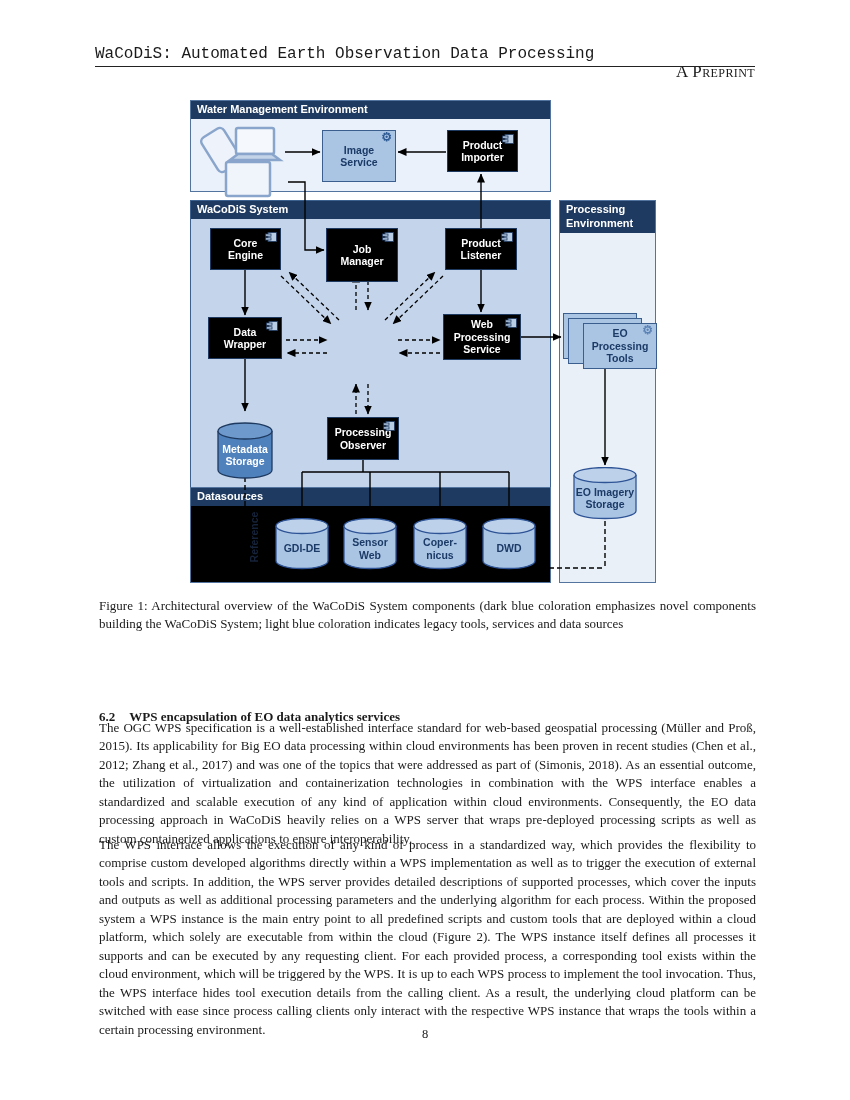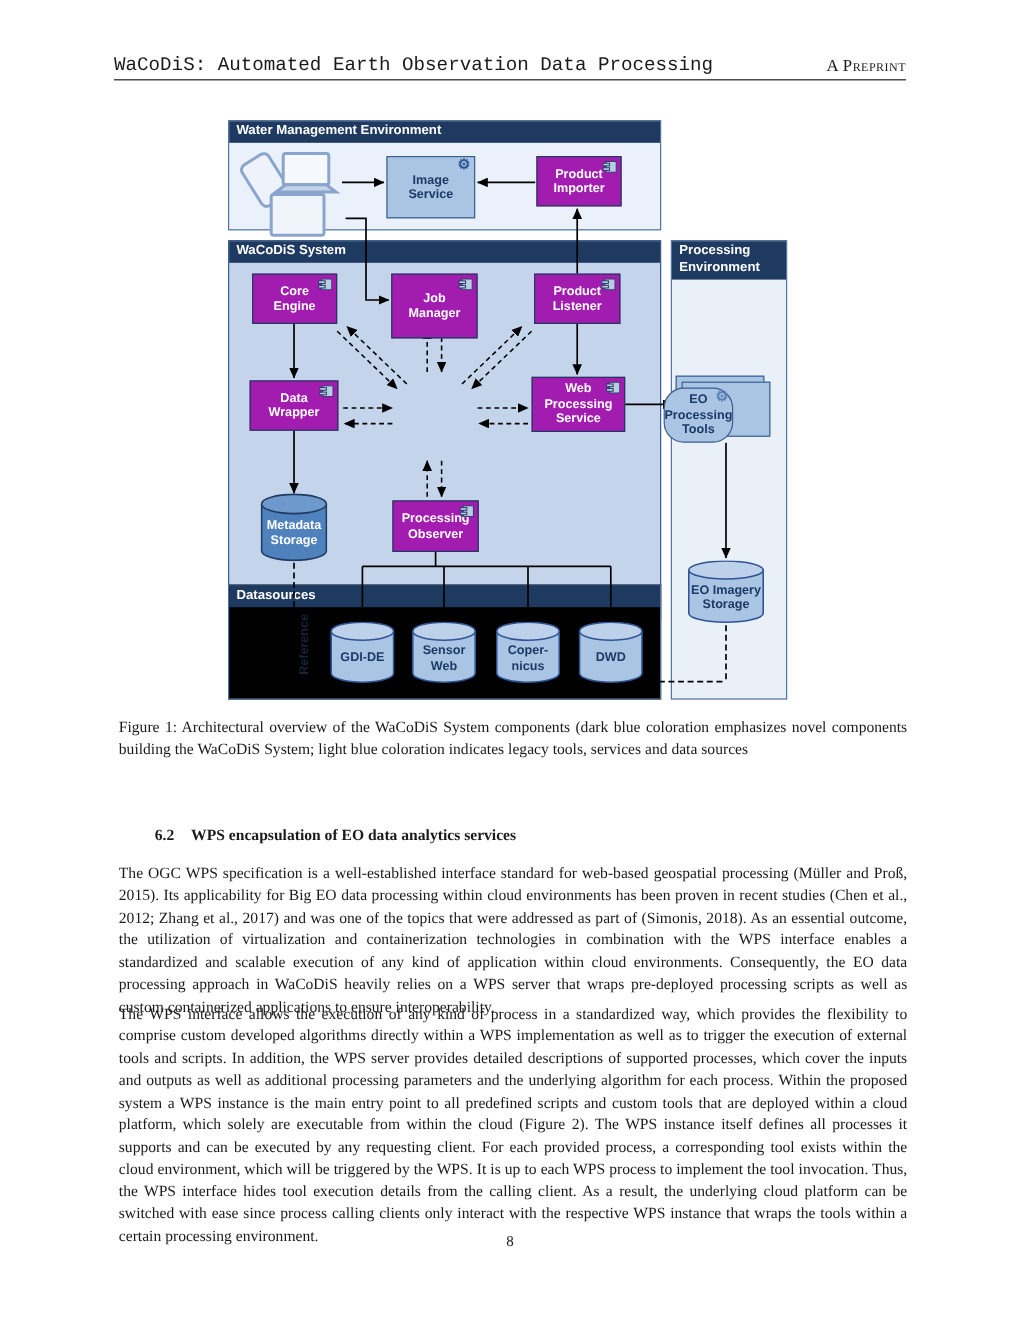--- a/index.html
+++ b/index.html
@@ -1,56 +1,56 @@
 <!DOCTYPE html>
 <html><head>
 <meta charset="utf-8">
 <style>
   html,body{margin:0;padding:0;background:#fff;}
   .page{position:relative;width:850px;height:1100px;background:#ffffff;overflow:hidden;
         font-family:"Liberation Serif", serif;color:#1a1a1a;}
   
   .running-head{position:absolute;left:95px;top:45px;width:660px;height:16px;}
   .rh-title{position:absolute;left:0;right:0;text-align:left;font-size:16px;font-family:Liberation Mono, monospace;}
-  .rh-preprint{position:absolute;right:0;top:3px;font-size:14px;font-variant:small-caps;letter-spacing:.4px;}
+  .rh-preprint{position:absolute;right:0;top:17px;font-size:17px;font-variant:small-caps;letter-spacing:.4px;}
   .rh-rule{position:absolute;left:95px;top:66px;width:660px;border-top:1px solid #222;}
   
   .fig{position:absolute;left:190px;top:98px;width:466px;height:487px;
        font-family:Liberation Sans, sans-serif;}
   .panel{position:absolute;box-sizing:border-box;z-index:1;}
   .panel-head{background:#1f3a60;color:#fff;font-weight:bold;font-size:11px;line-height:1.25;
               padding:2px 6px;white-space:pre-line;}
   .p-wme{left:0;top:2px;width:361px;height:92px;background:#eaf1fa;border:1px solid #53749f;}
   .p-wacodis{left:0;top:102px;width:361px;height:316px;background:#c4d4ea;border:1px solid #3d618f;}
   .p-datasources{left:0;top:389px;width:361px;height:96px;background:#000000;border:1px solid #53749f;}
   .p-procenv{left:369px;top:102px;width:97px;height:383px;background:#e9f0f8;border:1px solid #53749f;}
   .arrow-layer{position:absolute;left:0;top:0;width:466px;height:487px;z-index:2;}
   .node{position:absolute;z-index:3;display:flex;align-items:center;justify-content:center;
         text-align:center;font-weight:bold;font-size:10.5px;line-height:1.18;white-space:pre-line;
         box-sizing:border-box;}
-  .box-dark{background:#a21caf;border:1px solid #1f3a60;color:#ffffff;}
+  .box-dark{background:#000000;border:1px solid #1f3a60;color:#ffffff;}
   .box-light{background:#aac5e4;border:1px solid #3a5f8f;color:#1b3a66;}
   .circle{border-radius:50%;}
   .comp-icon{position:absolute;top:3px;right:3px;width:12px;height:10px;}
   .gear-icon{position:absolute;top:0px;right:3px;font-size:12px;line-height:12px;color:#2e5a94;}
   .cyl{position:absolute;z-index:3;}
   .cyl svg{position:absolute;left:0;top:0;width:100%;height:100%;}
   .cyl-label{position:absolute;left:0;right:0;top:9px;bottom:0;display:flex;align-items:center;
              justify-content:center;text-align:center;font-weight:bold;font-size:10.5px;
              line-height:1.15;white-space:pre-line;}
   .cyl-dark .cyl-label{color:#fff;}
   .cyl-light .cyl-label{color:#1b3a66;}
   .devices{position:absolute;left:10px;top:18px;z-index:3;}
   .ref-label{position:absolute;left:58px;top:470px;width:62px;z-index:3;
              transform:rotate(-90deg);transform-origin:0 0;
              font-weight:bold;font-size:10.5px;color:#16233a;text-align:center;}
   
   .caption{position:absolute;left:99px;top:597px;width:657px;font-size:13px;line-height:1.35;
            text-align:justify;}
-  .sec-head{position:absolute;left:99px;top:688px;width:657px;font-size:13px;font-weight:bold;margin-left:30px;}
+  .sec-head{position:absolute;left:99px;top:709px;width:657px;font-size:13px;font-weight:bold;}
   .sec-num{margin-right:14px;}
   .para{position:absolute;left:99px;width:657px;font-size:13px;line-height:1.42;text-align:justify;}
   .para1{top:719px;}
   .para2{top:836px;}
   .page-num{position:absolute;left:0;right:0;top:1027px;text-align:center;font-size:12.5px;}
 </style>
 </head>
 <body>
 
 <div class="page">
@@ -197,32 +197,32 @@
     <div class="node box-dark" style="left:137px;top:319px;width:72px;height:43px;">
       <span>Processing
 Observer</span>
       <svg class="comp-icon" viewBox="0 0 12 10">
           <rect x="3" y="0.5" width="8.5" height="9" fill="#b8cce4" stroke="#1f3a60" stroke-width="0.8"></rect>
           <rect x="0.5" y="2" width="5.5" height="2.2" fill="#b8cce4" stroke="#1f3a60" stroke-width="0.8"></rect>
           <rect x="0.5" y="5.8" width="5.5" height="2.2" fill="#b8cce4" stroke="#1f3a60" stroke-width="0.8"></rect>
         </svg>
     </div>
 
-    <div class="cyl cyl-dark" style="left:27px;top:313px;width:56px;height:57px;">
+    <div class="cyl cyl-dark" style="left:27px;top:324px;width:56px;height:57px;">
       <svg viewBox="0 0 56 57" preserveAspectRatio="none">
         <path d="M1,9 L1,48 A27,8 0 0 0 55,48 L55,9" fill="#4f81bd" stroke="#1f3a60" stroke-width="1.3"></path>
         <ellipse cx="28" cy="9" rx="27" ry="8" fill="#6d99cc" stroke="#1f3a60" stroke-width="1.3"></ellipse>
       </svg>
       <div class="cyl-label">Metadata
 Storage</div>
     </div>
 
     <div class="node box-light" style="left:373px;top:215px;width:74px;height:46px;"></div>
     <div class="node box-light" style="left:378px;top:220px;width:74px;height:46px;"></div>
-    <div class="node box-light" style="left:363px;top:225px;width:58px;height:46px;border-radius:17px;">
+    <div class="node box-light" style="left:393px;top:225px;width:74px;height:46px;">
       <span>EO
 Processing
 Tools</span>
       <span class="gear-icon" style="color:#5b82b5;">⚙</span>
     </div>
     <div class="cyl cyl-light" style="left:383px;top:369px;width:64px;height:53px;">
       <svg viewBox="0 0 64 53" preserveAspectRatio="none">
         <path d="M1,8 L1,44 A31,7.5 0 0 0 63,44 L63,8" fill="#aac5e4" stroke="#2f5496" stroke-width="1.3"></path>
         <ellipse cx="32" cy="8" rx="31" ry="7.5" fill="#bdd2ea" stroke="#2f5496" stroke-width="1.3"></ellipse>
       </svg>

